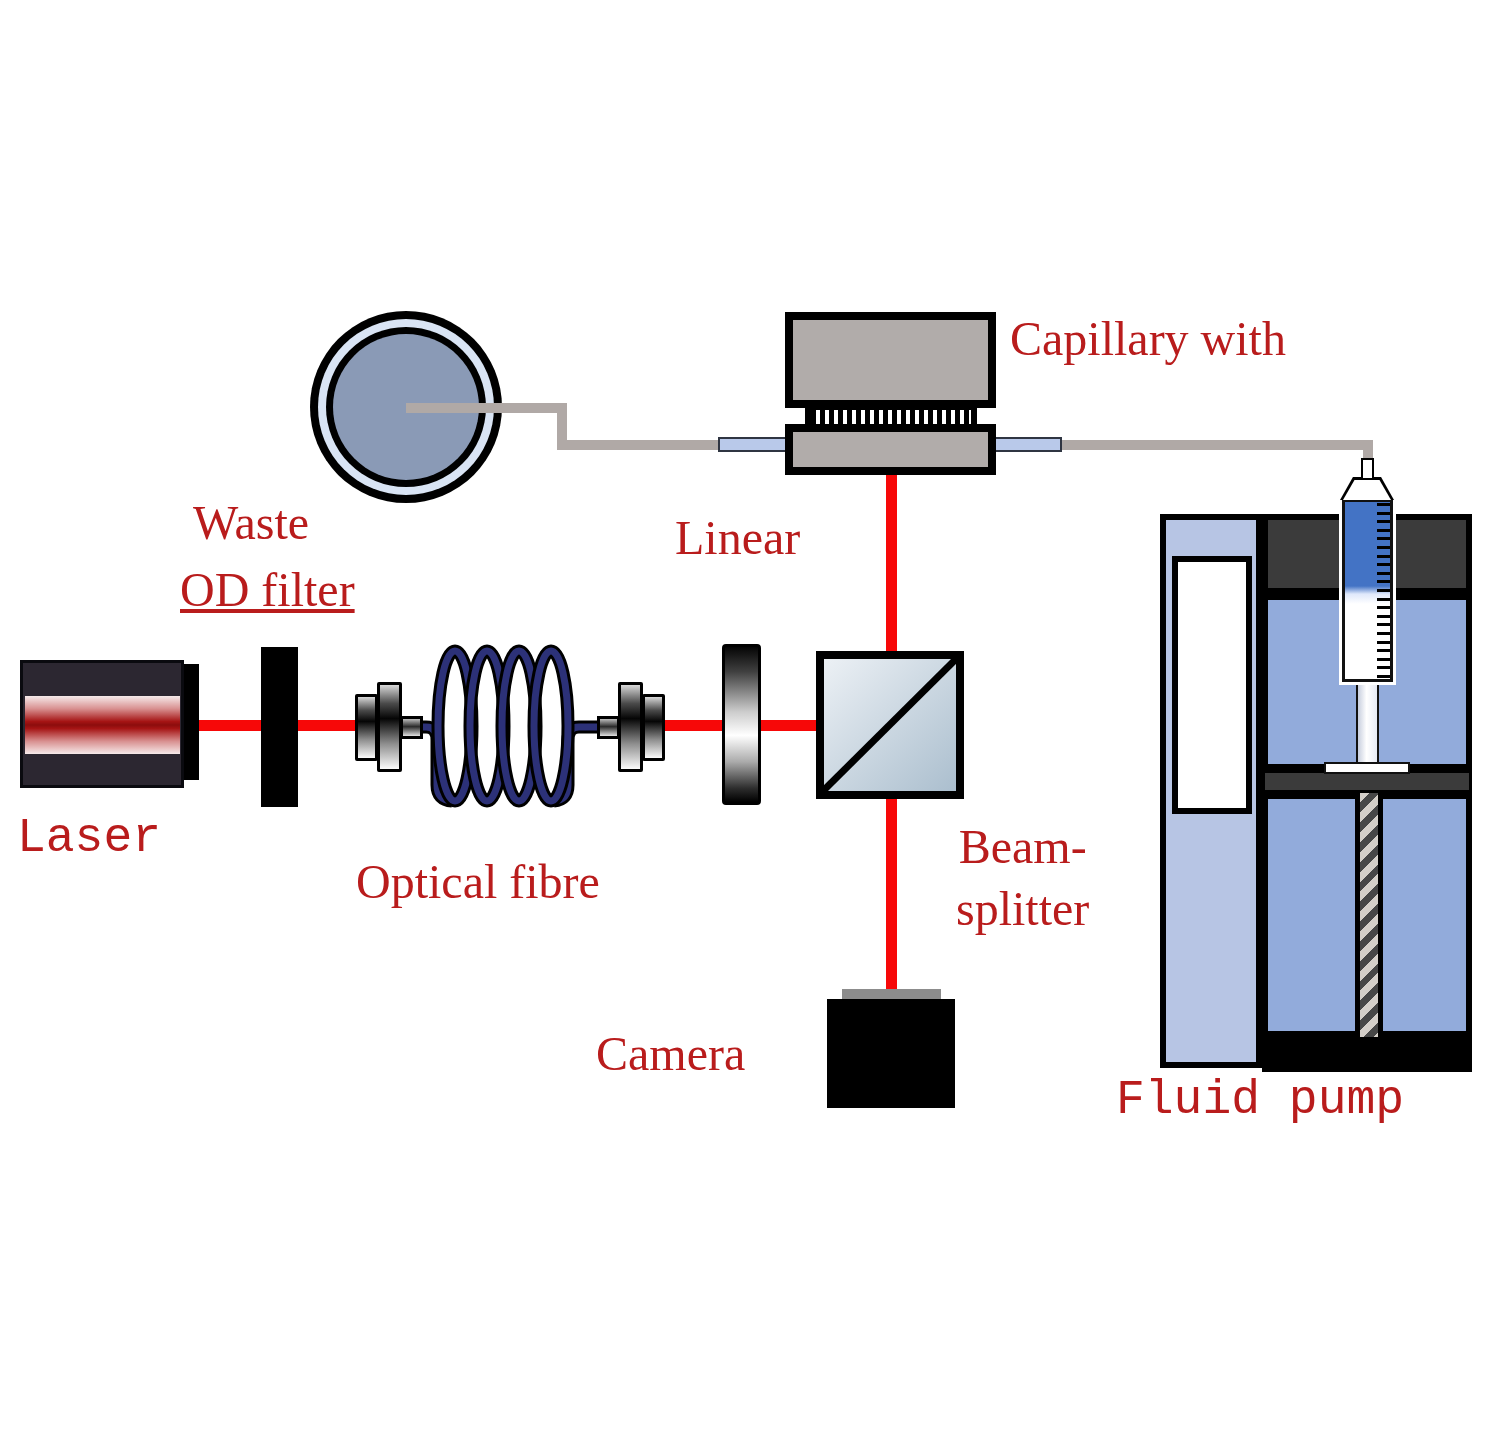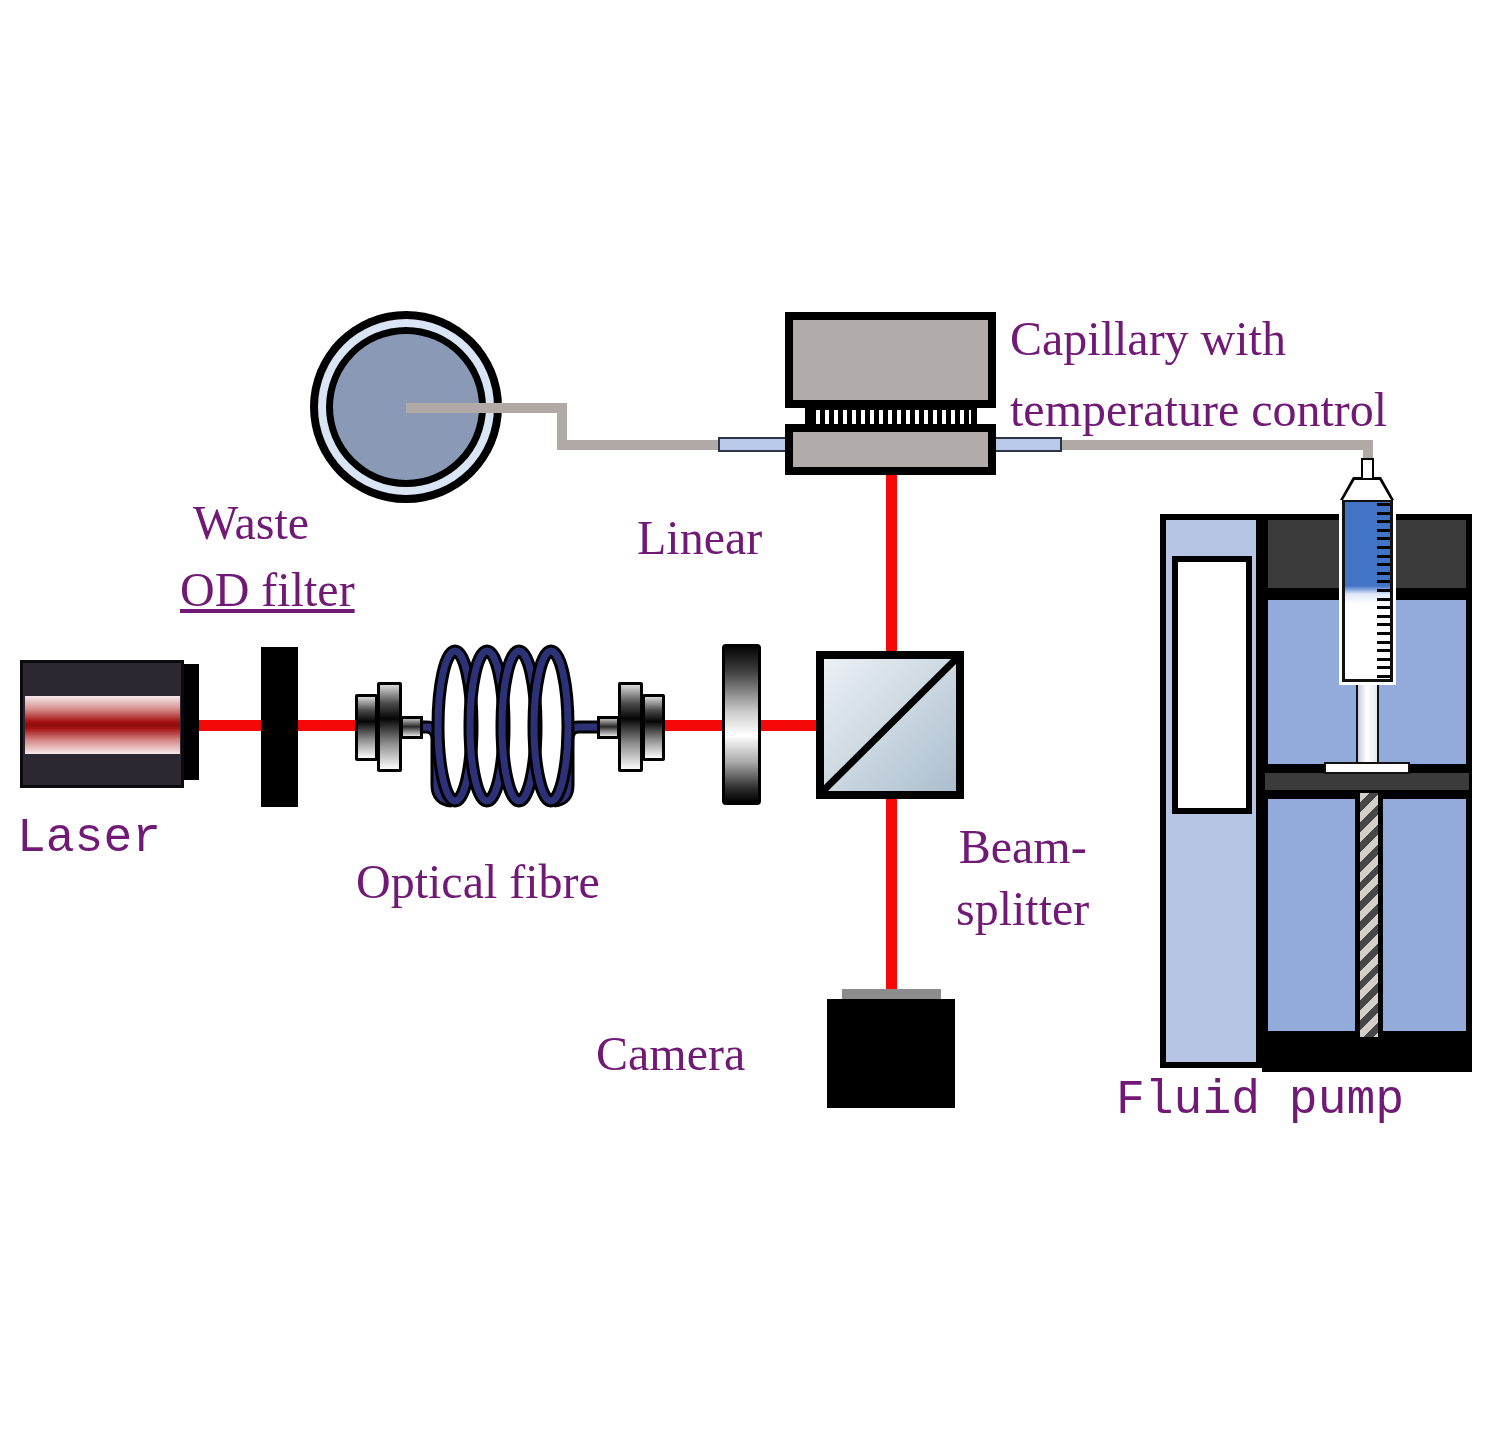--- a/index.html
+++ b/index.html
@@ -2,21 +2,21 @@
 <html><head>
 <meta charset="utf-8">
 <style>
   html,body{margin:0;padding:0;background:#fff;}
   .canvas{
     position:relative;width:1494px;height:1440px;background:#ffffff;overflow:hidden;
     font-family:"Liberation Serif","DejaVu Serif",serif;color:#000;
   }
   svg.layer{position:absolute;left:0;top:0;z-index:1;}
   .dev{position:absolute;z-index:2;box-sizing:border-box;}
-  .lbl{position:absolute;z-index:4;font-size:48px;line-height:1.1;white-space:nowrap;color:#701a75;}
+  .lbl{position:absolute;z-index:4;font-size:48px;line-height:1.1;white-space:nowrap;color:#b91c1c;}
 
   
   .laser-body{left:20px;top:660px;width:164px;height:128px;background:#2c2731;border:3px solid #0a0a0f;}
   .laser-stripe{left:25px;top:696px;width:155px;height:58px;
     background:linear-gradient(to bottom,#f6eaea 0%,#d89090 22%,#a51414 44%,#8c0d0d 50%,#a51414 56%,#d89090 78%,#f6eaea 100%);}
   .laser-aperture{left:184px;top:664px;width:15px;height:116px;background:#000;}
 
   
   .od-filter{left:261px;top:647px;width:37px;height:160px;background:#000;}
 
@@ -164,24 +164,23 @@
   <div class="dev syr syr-ticks"></div>
   <div class="dev syr syr-cone-outer">
     <div class="syr-cone-inner"></div>
   </div>
   <div class="dev syr syr-luer"></div>
 
   <div class="lbl" style="left:193px;top:462px;margin-top:35px;">Waste</div>
 
   <div class="lbl" style="left:1010px;top:303px;line-height:71px;">
     <div>Capillary with</div>
-    <div>temperature control</div>
   </div>
 
-  <div class="lbl" style="left:637px;top:506px;line-height:64px;text-align:right;">
+  <div class="lbl" style="left:675px;top:506px;line-height:64px;text-align:right;">
     <div>Linear</div>
   </div>
 
   <div class="lbl" style="left:180px;top:564px;text-decoration:underline;">OD filter</div>
 
   <div class="lbl" style="left:17px;top:812px;font-family:Liberation Mono, monospace;">Laser</div>
 
   <div class="lbl" style="left:356px;top:817px;margin-top:39px;">Optical fibre</div>
 
   <div class="lbl" style="left:956px;top:816px;line-height:62px;text-align:center;">

